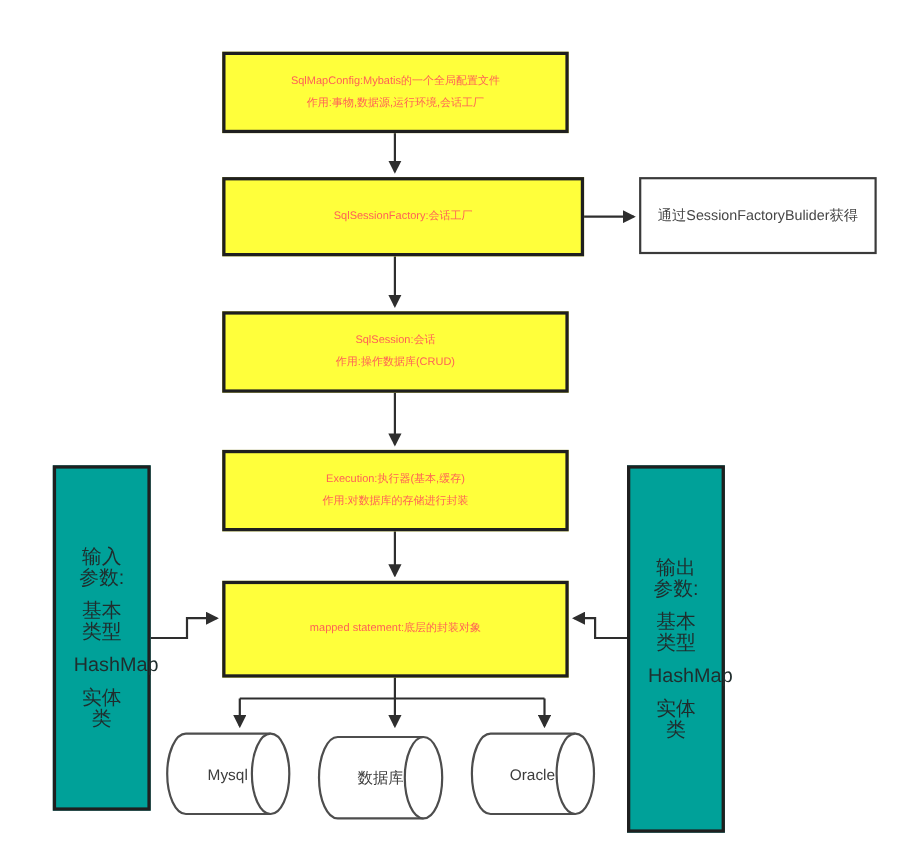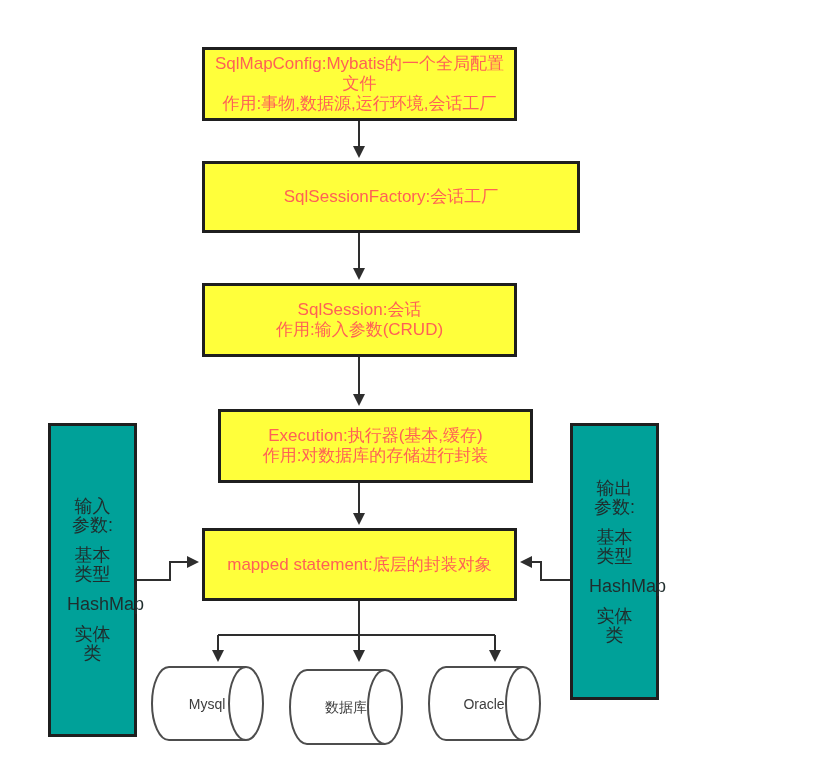--- a/index.html
+++ b/index.html
@@ -18,21 +18,21 @@
     display: flex;
     flex-direction: column;
     justify-content: center;
     align-items: center;
     text-align: center;
   }
   .node-yellow {
     background: #FFFF3B;
     border: 3px solid #1f1f1f;
     color: #FF6156;
-    font-size: 17px;
+    font-size: 10px;
     line-height: 20px;
     padding: 2px 4px;
   }
   .node-white {
     background: #ffffff;
     border: 2px solid #3a3a3a;
     color: #474747;
     font-size: 13px;
     line-height: 18px;
     padding: 2px 4px;
@@ -104,46 +104,49 @@
       <text x="346" y="712">数据库</text>
       <text x="484" y="709">Oracle</text>
     </g>
   </svg>
 
   <div class="node node-yellow" style="left:202px; top:47px; width:315px; height:74px;">
     <div class="node-line">SqlMapConfig:Mybatis的一个全局配置文件</div>
     <div class="node-line">作用:事物,数据源,运行环境,会话工厂</div>
   </div>
 
-  <div class="node node-yellow" style="left:202px; top:161px; width:378px; height:72px;">
+  <div class="node node-yellow" style="left:202px; top:161px; width:329px; height:72px;">
     <div class="node-line">SqlSessionFactory:会话工厂</div>
   </div>
 
   <div class="node node-yellow" style="left:202px; top:283px; width:315px; height:74px;">
     <div class="node-line">SqlSession:会话</div>
-    <div class="node-line">作用:输入参数(CRUD)</div>
+    <div class="node-line">作用:操作数据库(CRUD)</div>
   </div>
 
-  <div class="node node-yellow" style="left:218px; top:409px; width:315px; height:74px;">
+  <div class="node node-yellow" style="left:202px; top:409px; width:315px; height:74px;">
     <div class="node-line">Execution:执行器(基本,缓存)</div>
     <div class="node-line">作用:对数据库的存储进行封装</div>
   </div>
 
-  <div class="node node-yellow" style="left:202px; top:528px; width:315px; height:73px;">
+  <div class="node node-yellow" style="left:202px; top:528px; width:315px; height:88px;">
     <div class="node-line">mapped statement:底层的封装对象</div>
   </div>
 
+  <div class="node node-white" style="left:581px; top:161px; width:216px; height:70px;">
+    <div class="node-line">通过SessionFactoryBulider获得</div>
+  </div>
 
   <div class="node node-teal" style="left:48px; top:423px; width:89px; height:314px;">
     <div class="node-line">输入参数:</div>
     <div class="node-line">基本类型</div>
     <div class="node-line">HashMap</div>
     <div class="node-line">实体类</div>
   </div>
 
-  <div class="node node-teal" style="left:570px; top:423px; width:89px; height:277px;">
+  <div class="node node-teal" style="left:570px; top:423px; width:89px; height:334px;">
     <div class="node-line">输出参数:</div>
     <div class="node-line">基本类型</div>
     <div class="node-line">HashMap</div>
     <div class="node-line">实体类</div>
   </div>
 
 </div>
 
 </body></html>

